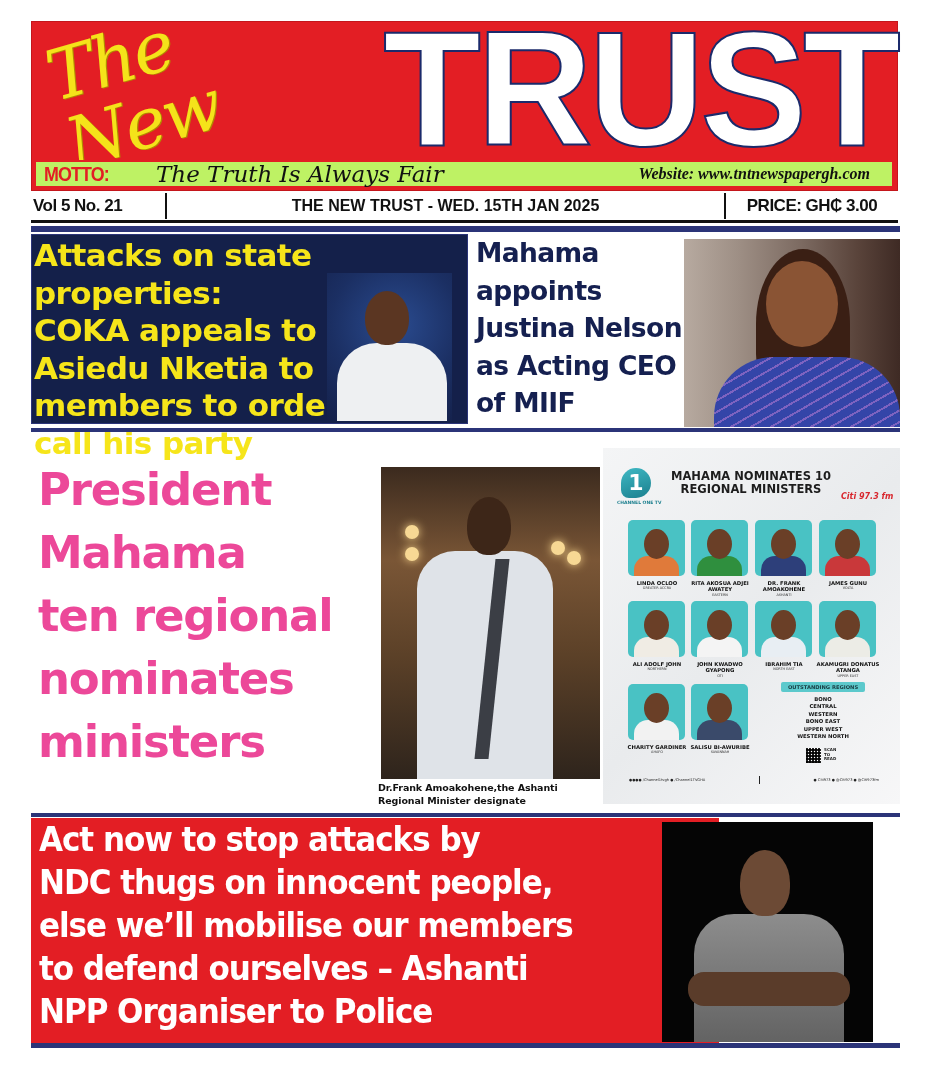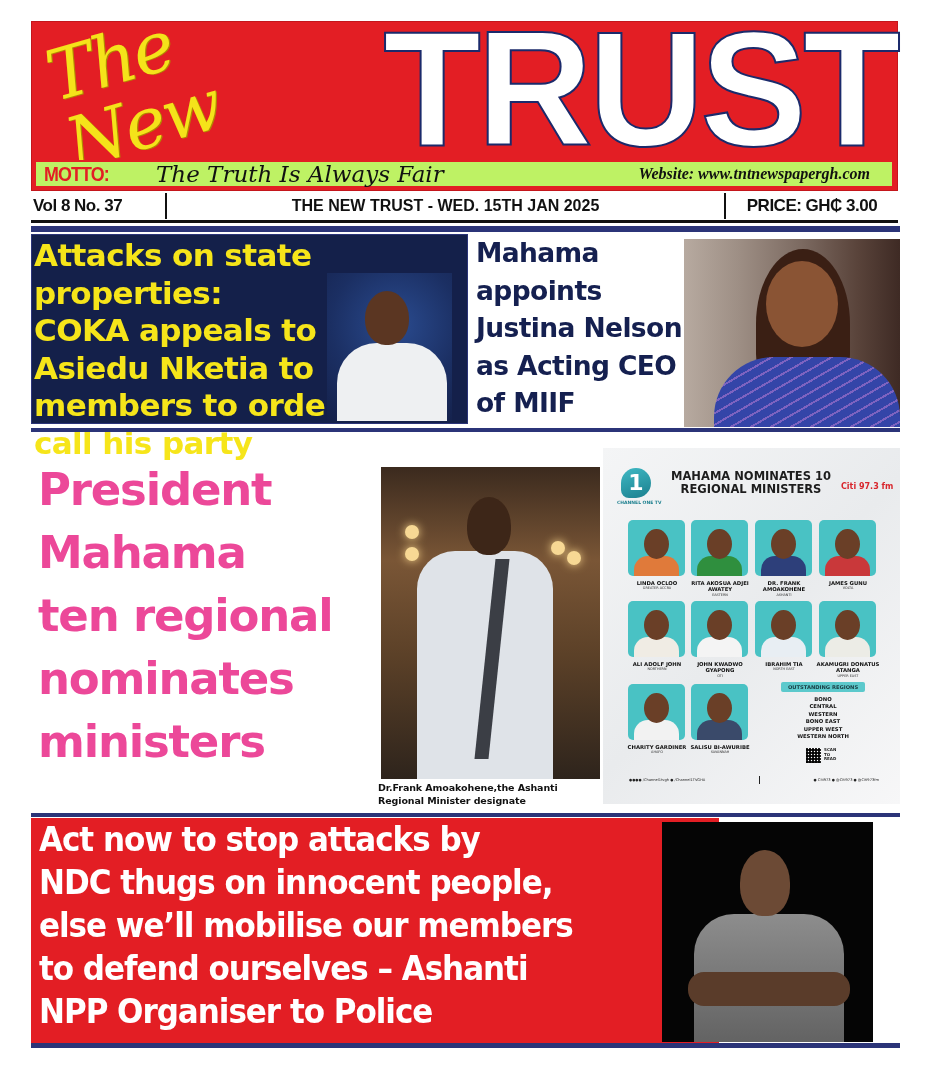--- a/index.html
+++ b/index.html
@@ -154,21 +154,22 @@
   }
   .ch1-logo-text {
     position: absolute; left: 14px; top: 52px; font-size: 4.5px; font-weight: 700; color: #1b7f8e;
   }
   .ch1-title {
     position: absolute; left: 58px; top: 22px; width: 180px; text-align: center;
     font-family: "DejaVu Sans", sans-serif; font-weight: 800; font-size: 11.5px;
     line-height: 13px; color: #1d1d1d;
   }
   .ch1-citi {
-    position: absolute; left: 238px; top: 34px; font-size: 8px; font-weight: 700; color: #d8262d;
+    position: absolute; left: 238px; top: 44px; font-size: 8px; font-weight: 700; color: #d8262d;
+    font-style: italic;
   }
   .ch1-card {
     position: absolute; width: 57px; height: 56px; border-radius: 5px;
     background: #49c2c4; overflow: hidden;
   }
   .ch1-card .face {
     position: absolute; left: 16px; top: 9px; width: 25px; height: 30px; border-radius: 50%;
     background: #6a3f27;
   }
   .ch1-card .torso {
@@ -244,21 +245,21 @@
   <div class="the-new">The New</div>
   <div class="trust">TRUST</div>
   <div class="motto-bar">
     <span class="motto-label">MOTTO:</span>
     <span class="motto-text">The Truth Is Always Fair</span>
     <span class="website">Website: www.tntnewspapergh.com</span>
   </div>
 </div>
 
 <div class="issue-bar">
-  <div class="issue-vol">Vol 8 No. 37</div>
+  <div class="issue-vol">Vol 5 No. 21</div>
   <div class="issue-sep"></div>
   <div class="issue-date">THE NEW TRUST - WED. 15TH JAN 2025</div>
   <div class="issue-sep"></div>
   <div class="issue-price">PRICE: GH₵ 3.00</div>
 </div>
 <div class="rule-black"></div>
 <div class="rule-navy"></div>
 
 <div class="story-coka">
   <div class="headline">

